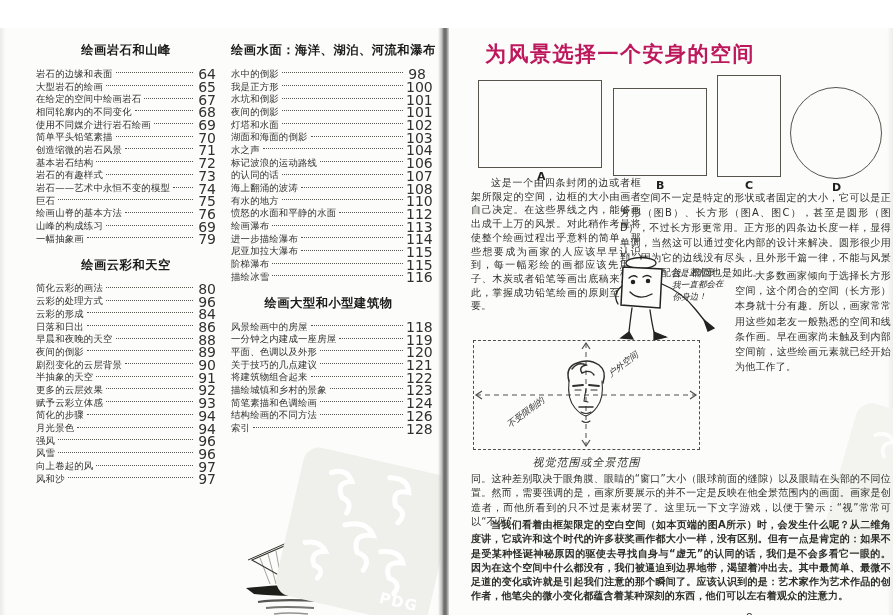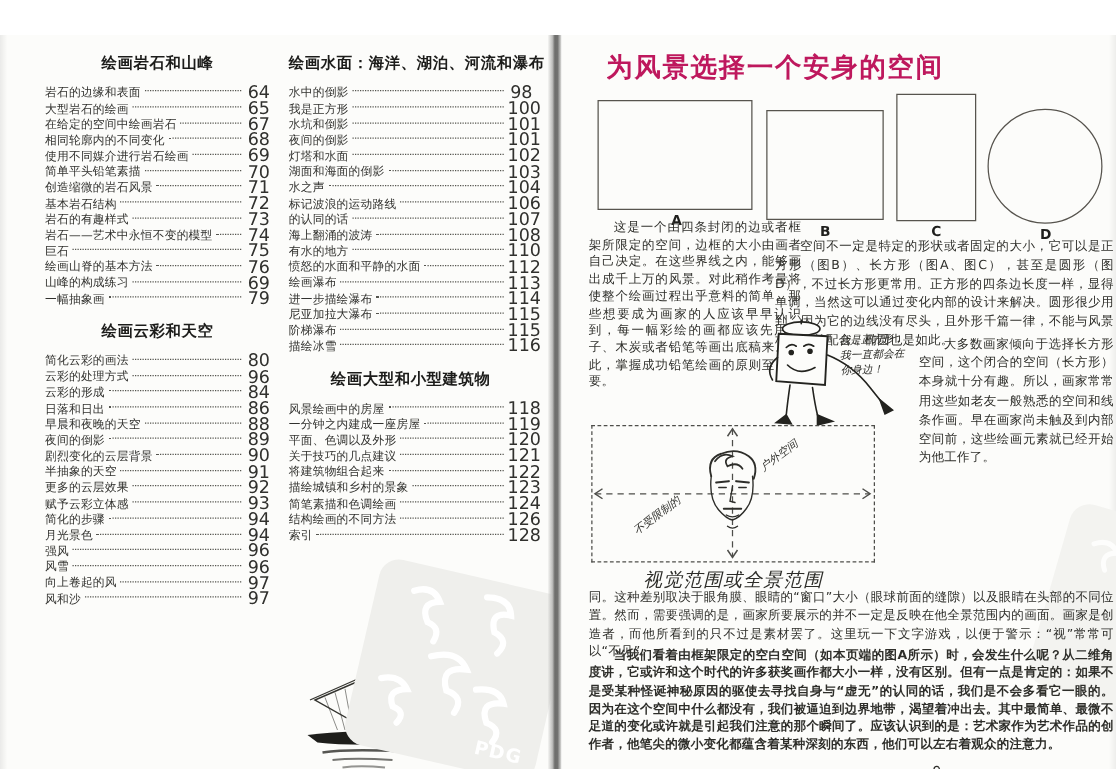--- a/index.html
+++ b/index.html
@@ -84,21 +84,21 @@
     border:1.6px dashed #4e4e4a;
   }
   .diag-label {
     position:absolute; font-size:8.8px; font-style:italic; color:#33332f; white-space:nowrap;
     transform:rotate(-37deg);
   }
   #diag-label-left  { left:30px; top:66px; }
   #diag-label-right { left:132px; top:18px; }
   #vision-caption {
     position:absolute; left:24px; top:427px; width:227px; text-align:center;
-    font-size:15px; font-style:italic; letter-spacing:1px; color:#2d2d29;
+    font-size:11px; font-style:italic; letter-spacing:1px; color:#2d2d29;
   }
   #rp-pagenum { position:absolute; left:297px; top:583px; font-size:11px; color:#2d2d29; }
   .edge-shade-l { position:absolute; left:0; top:0; width:6px; height:615px;
     background:linear-gradient(to right, rgba(0,0,0,.07), rgba(0,0,0,0)); }
   .edge-shade-r { position:absolute; right:0; top:0; width:6px; height:615px;
     background:linear-gradient(to left, rgba(0,0,0,.06), rgba(0,0,0,0)); }
   svg { display:block; }
 </style>
 </head>
 <body>

